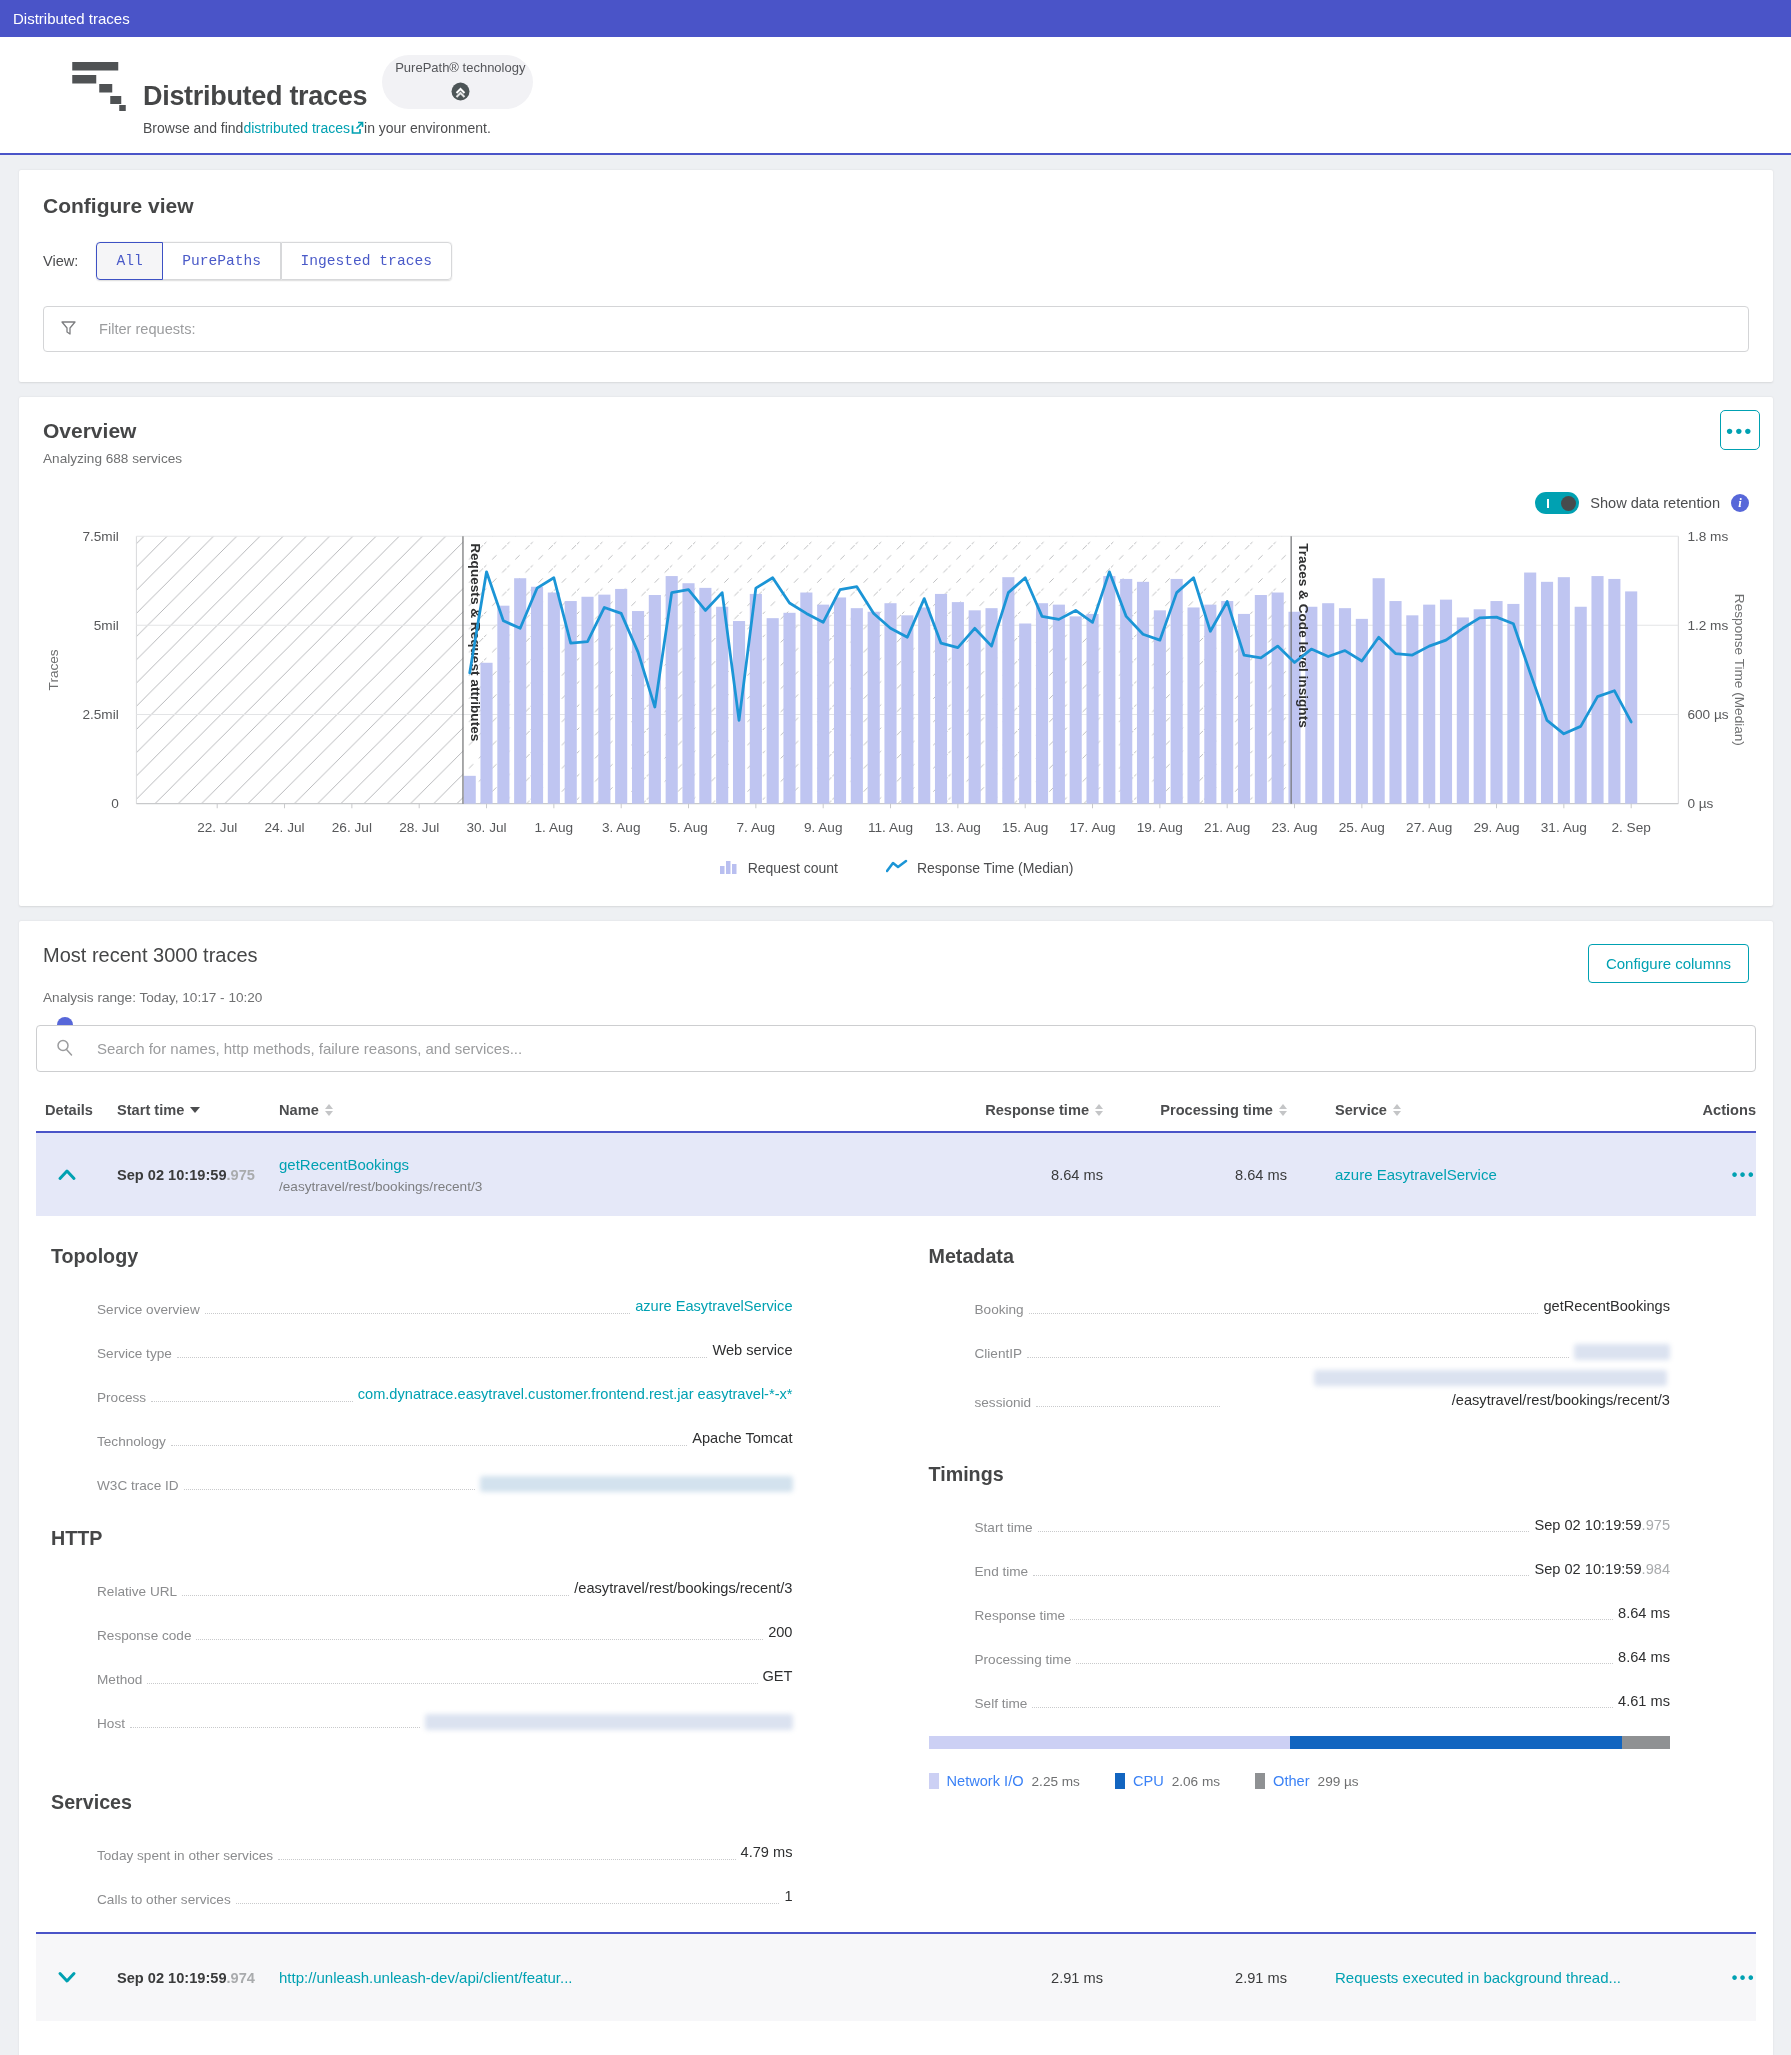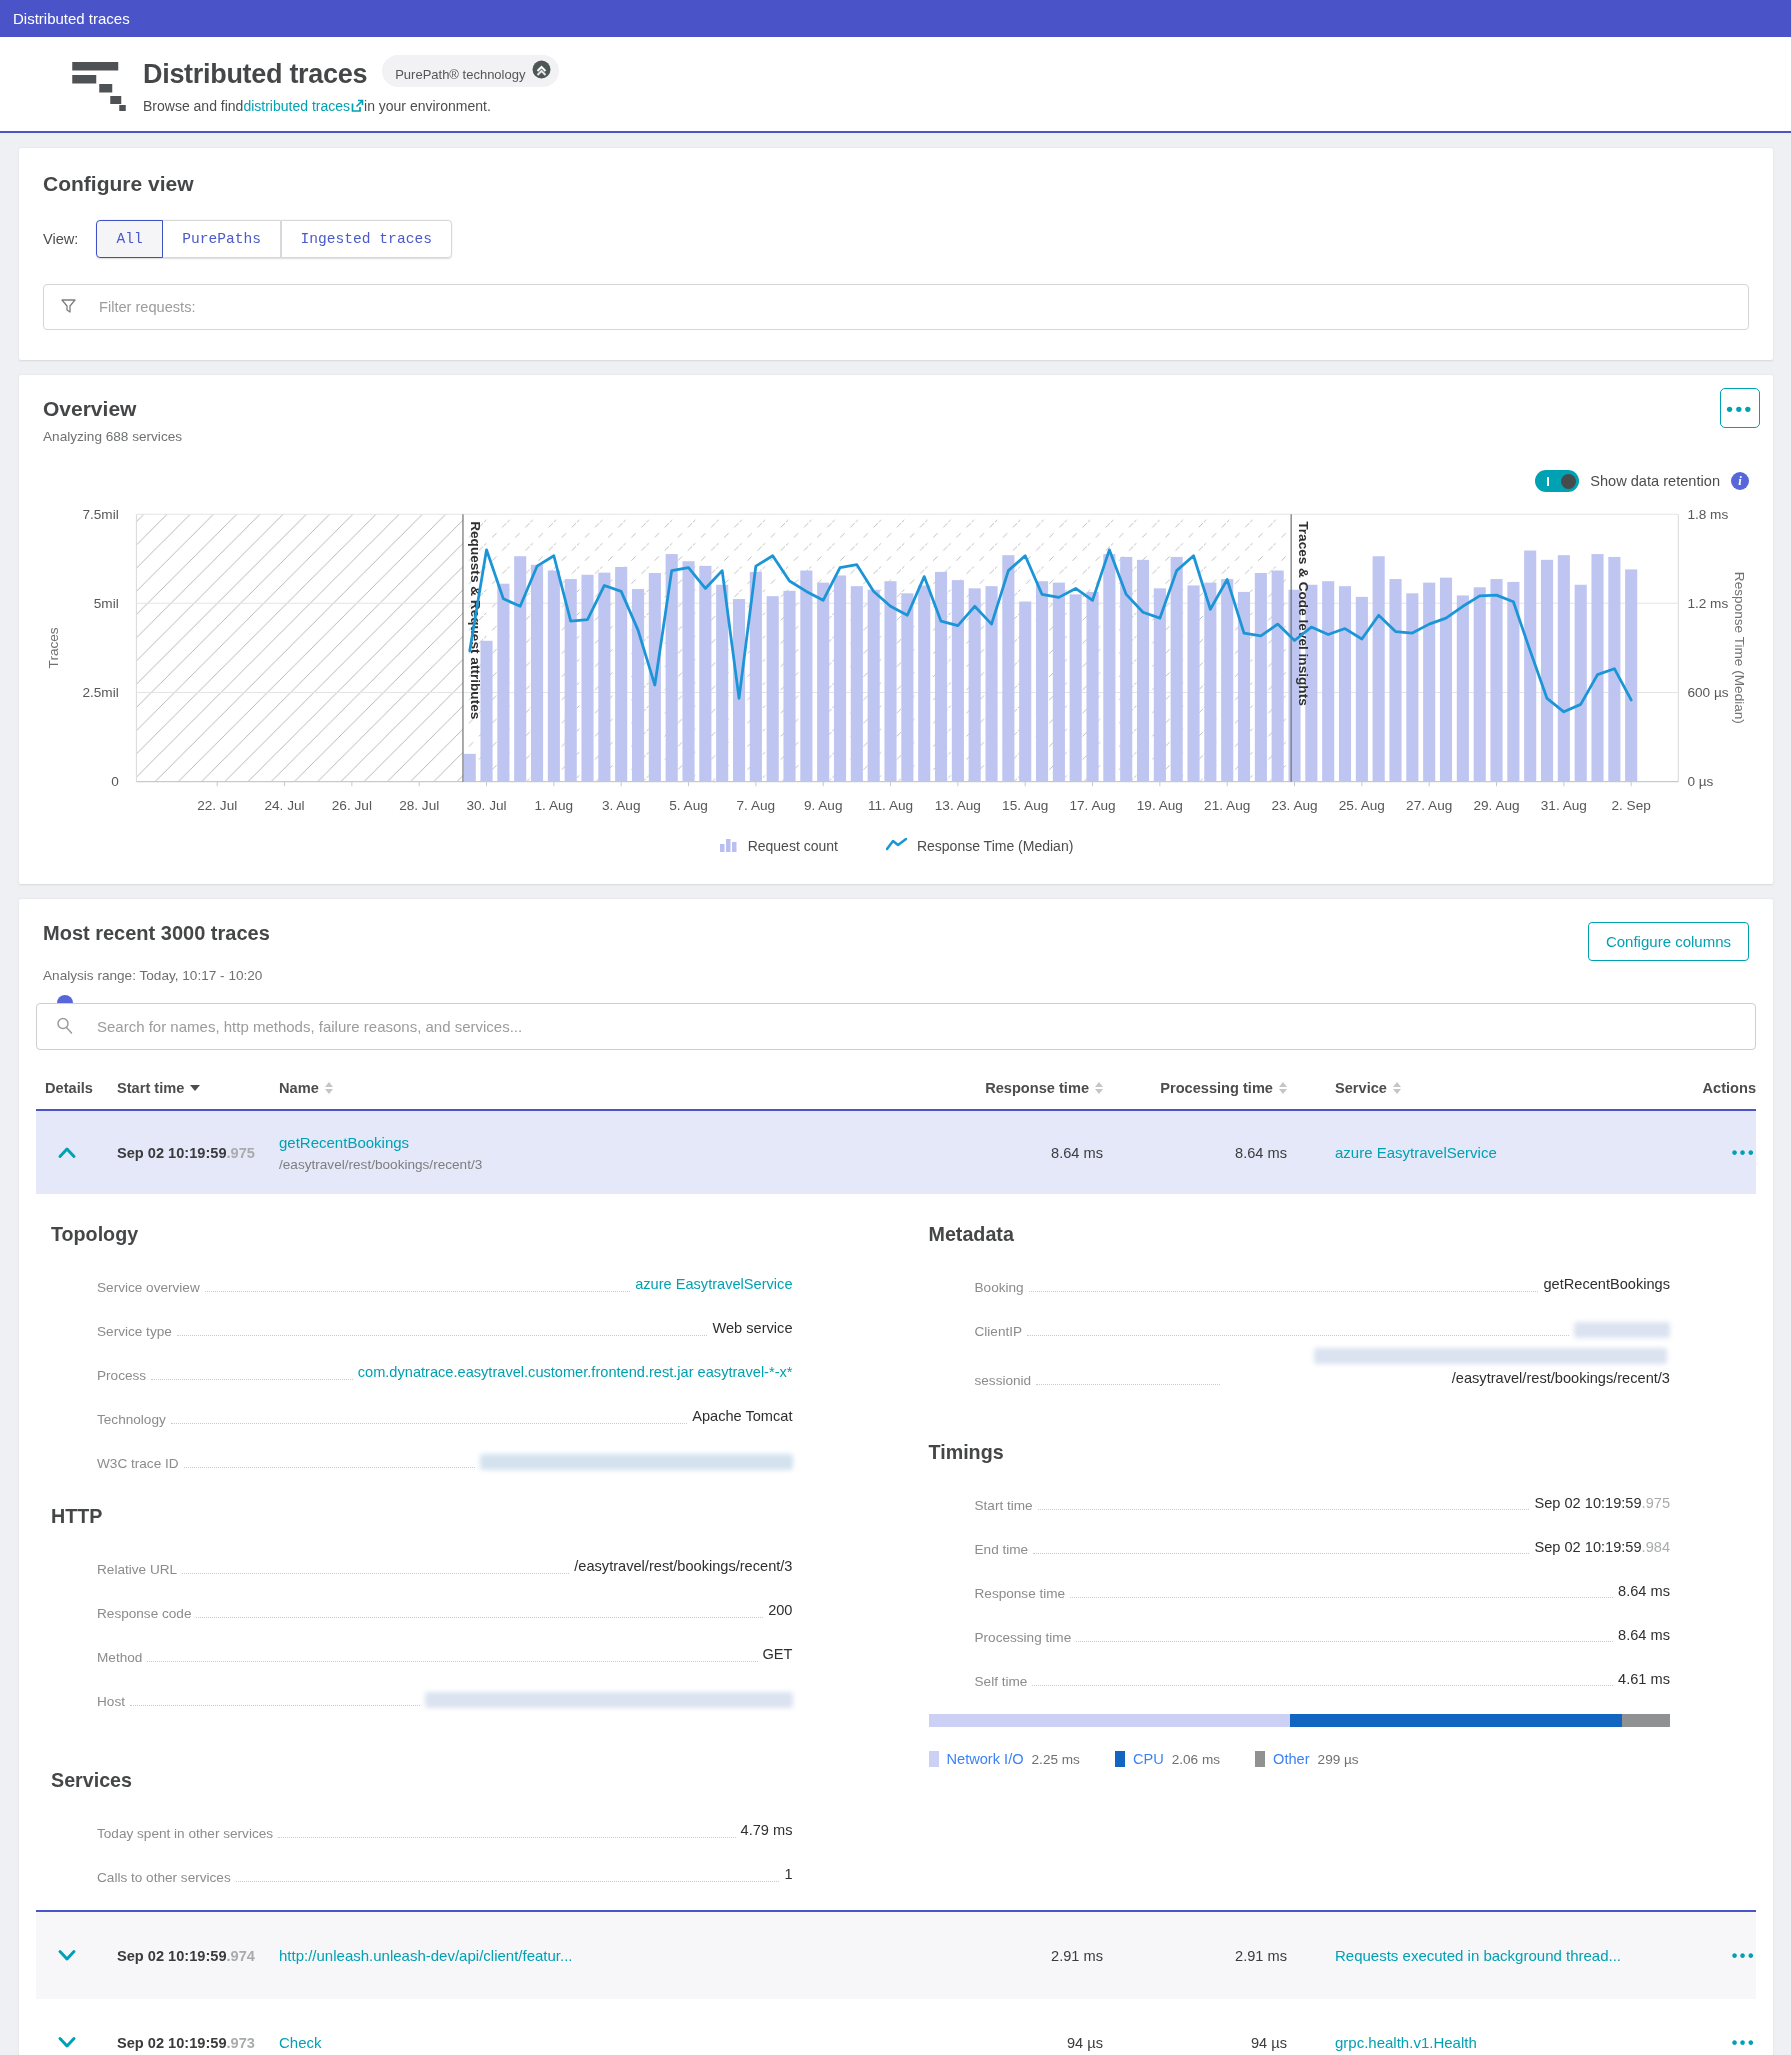--- a/index.html
+++ b/index.html
@@ -17,23 +17,23 @@
     height: 37px; background: #4a54c8; color: #fff;
     display: flex; align-items: center; padding-left: 13px;
     font-size: 15px;
   }
   
   .app-header { background: #fff; padding: 18px 0 17px 71px; border-bottom: 2px solid #4a54c8; }
   .app-header-inner { display: flex; gap: 14px; }
   .title-row { display: flex; align-items: flex-end; gap: 15px; }
   .page-title { font-size: 27px; font-weight: 700; color: #454647; letter-spacing: -0.3px; }
   .badge {
-    display: inline-flex; align-items: flex-end; gap: 7px;
+    display: inline-flex; align-items: center; gap: 7px;
     background: #f2f2f5; border-radius: 504px; padding: 5px 8px 5px 13px;
-    font-size: 13px; color: #55565a; margin-bottom: 3px;
+    font-size: 13px; color: #55565a; margin-bottom: 3px; flex-direction: column;
   }
   .subtitle { margin-top: 8px; font-size: 14px; color: #4c4d4f; display: flex; align-items: center; }
   .link { color: #00a1b2; text-decoration: none; cursor: pointer; }
   
   .card {
     background: #fff; margin: 15px 19px 0; border-radius: 2px;
     box-shadow: 0 0.5px 2px rgba(0,0,0,.10);
   }
   .card-configure { padding: 24px 24px 30px; }
   h2.section-h { font-size: 21px; font-weight: 700; color: #454647; }
@@ -73,21 +73,21 @@
     width: 18px; height: 18px; border-radius: 50%; background: #5767d9; color: #fff;
     font-size: 12.6px; font-weight: bold; display: inline-flex; align-items: center; justify-content: center;
     font-family: "Liberation Serif", serif; font-style: italic;
   }
   #overview-chart { width: 100%; height: auto; display: block; margin-top: 7px; }
   .legend-row { display: flex; justify-content: center; align-items: center; gap: 48px; margin-top: 8px; padding-bottom: 5px; }
   .legend-item { display: flex; align-items: center; gap: 9px; font-size: 14px; color: #4c4d4f; cursor: pointer; }
   
   .card-traces { padding: 23px 17px 0; position: relative; }
   .traces-head { display: flex; justify-content: space-between; align-items: flex-start; padding: 0 7px 0 7px; }
-  h3.traces-title { font-size: 20px; font-weight: 700; color: #454647; text-align: center; }
+  h3.traces-title { font-size: 20px; font-weight: 400; color: #454647; text-align: center; }
   .analysis-range { font-size: 13.6px; color: #6f7071; margin-top: 7px; padding-left: 7px; }
   .cfg-cols-btn {
     border: 1.5px solid #00a1b2; color: #00a1b2; background: #fff; border-radius: 4px;
     font-family: inherit; font-size: 15px; padding: 10px 17px; cursor: pointer;
   }
   .search-wrap { position: relative; margin-top: 20px; }
   .search-info { position: absolute; top: -7.6px; left: 21px; width: 16px; height: 16px; border-radius: 50%; background: #5767d9; z-index: 0; }
   .search-wrap input {
     width: 100%; height: 47px; border: 0.5px solid #cdced0; border-radius: 4px;
     font-family: inherit; font-size: 15px; color: #333; padding: 0 15px 0 60px;

